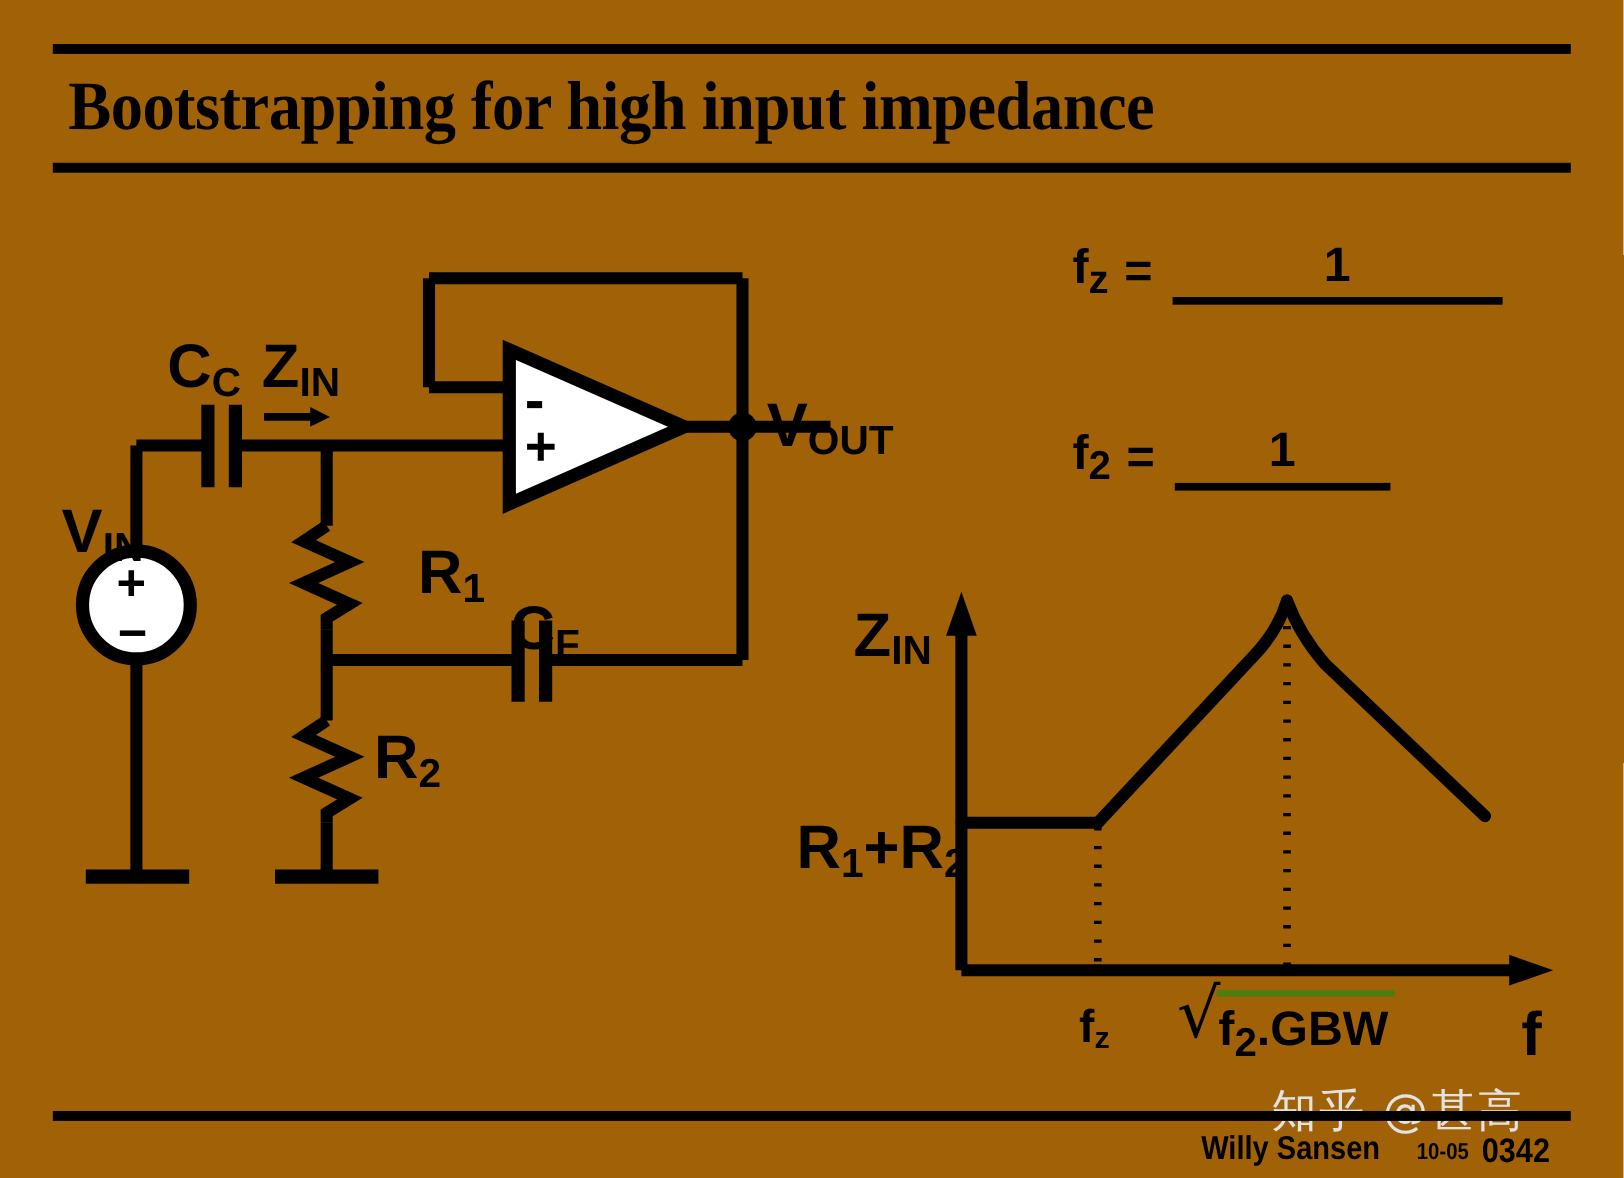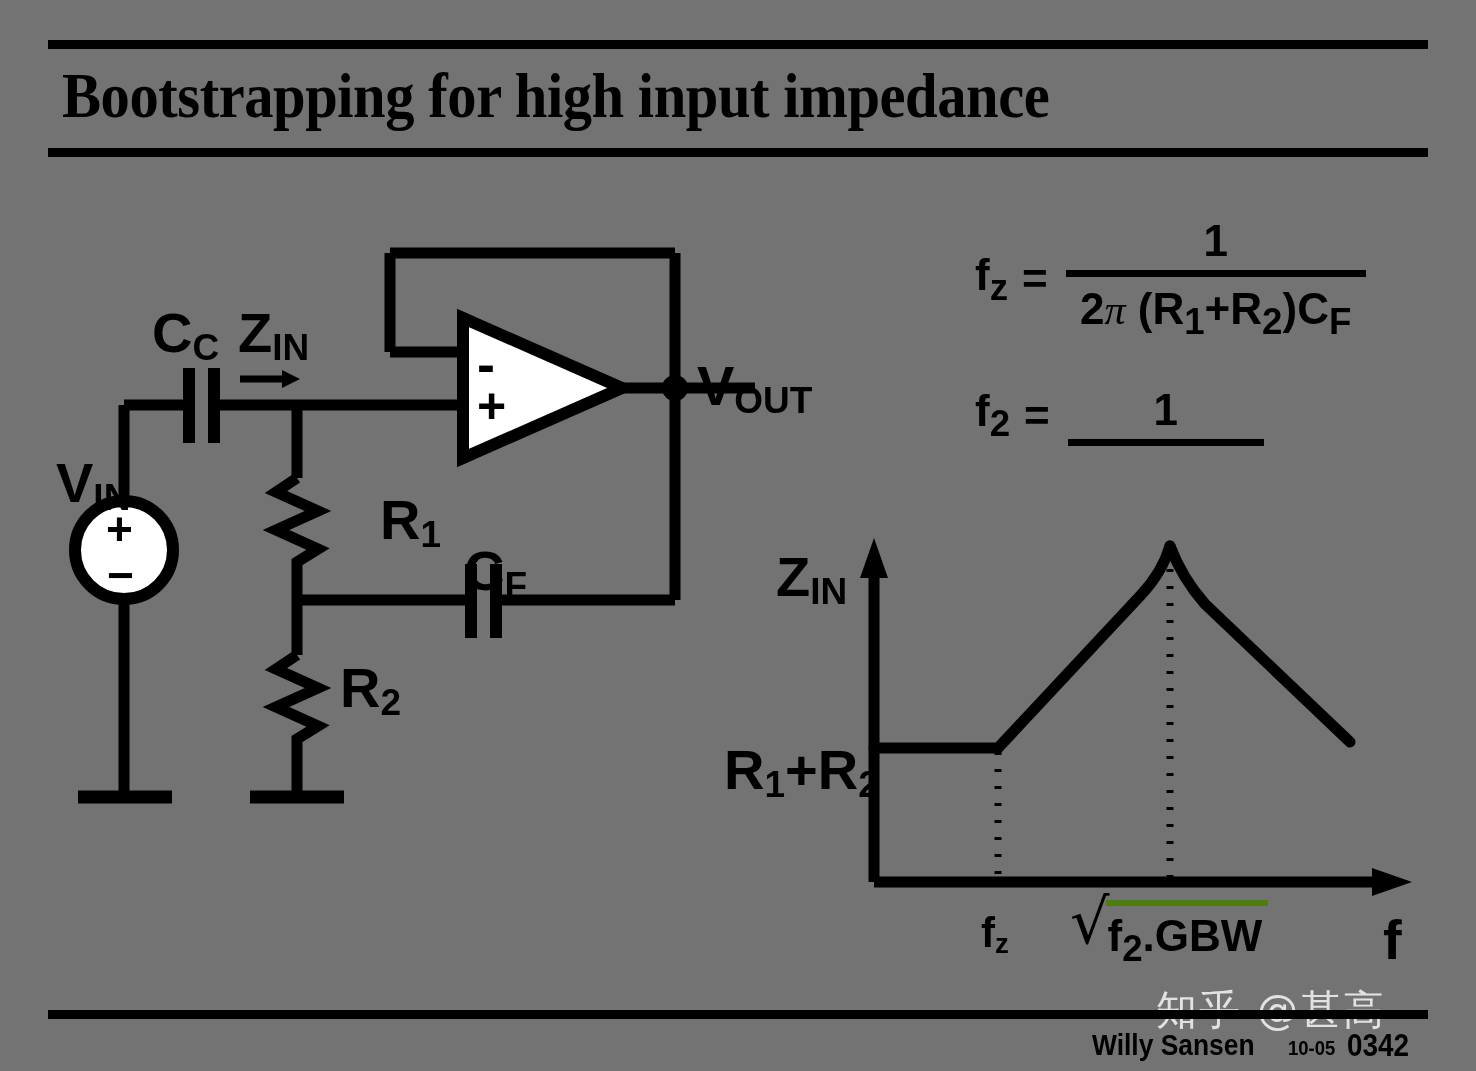--- a/index.html
+++ b/index.html
@@ -8,21 +8,21 @@
     background: #ffffff;
   }
   body {
     font-family: "Liberation Sans", sans-serif;
     color: #000000;
   }
   #slide {
     position: relative;
     width: 1476px;
     height: 1071px;
-    background: #737373;
+    background: #a16207;
     overflow: hidden;
   }
   #slide > svg {
     position: absolute;
     left: 0;
     top: 0;
   }
   
   .rule {
     position: absolute;
@@ -318,23 +318,20 @@
   </div>
 
   <div class="formula" style="left:975px; top:216px;">
     <span class="lhs">
       <span>f</span><sub>z</sub>
     </span>
     <span class="eq">=</span>
     <span class="frac">
       <span class="num">1</span>
       <span class="bar" style="min-width:300px;"></span>
-      <span class="den">
-        <span>2</span><span class="pi">π</span><span> (R</span><sub>1</sub><span>+R</span><sub>2</sub><span>)C</span><sub>F</sub>
-      </span>
     </span>
   </div>
 
   <div class="formula" style="left:975px; top:385px;">
     <span class="lhs">
       <span>f</span><sub>2</sub>
     </span>
     <span class="eq">=</span>
     <span class="frac">
       <span class="num">1</span>

